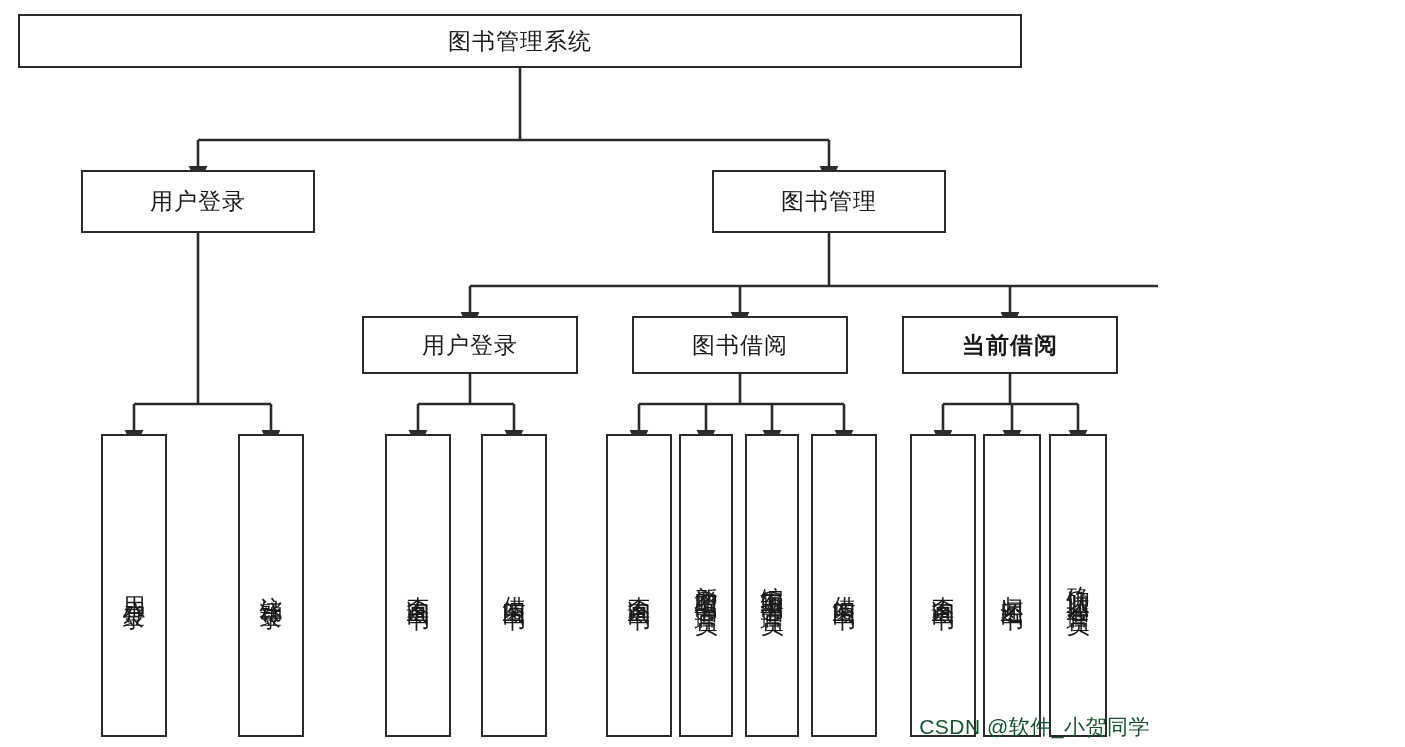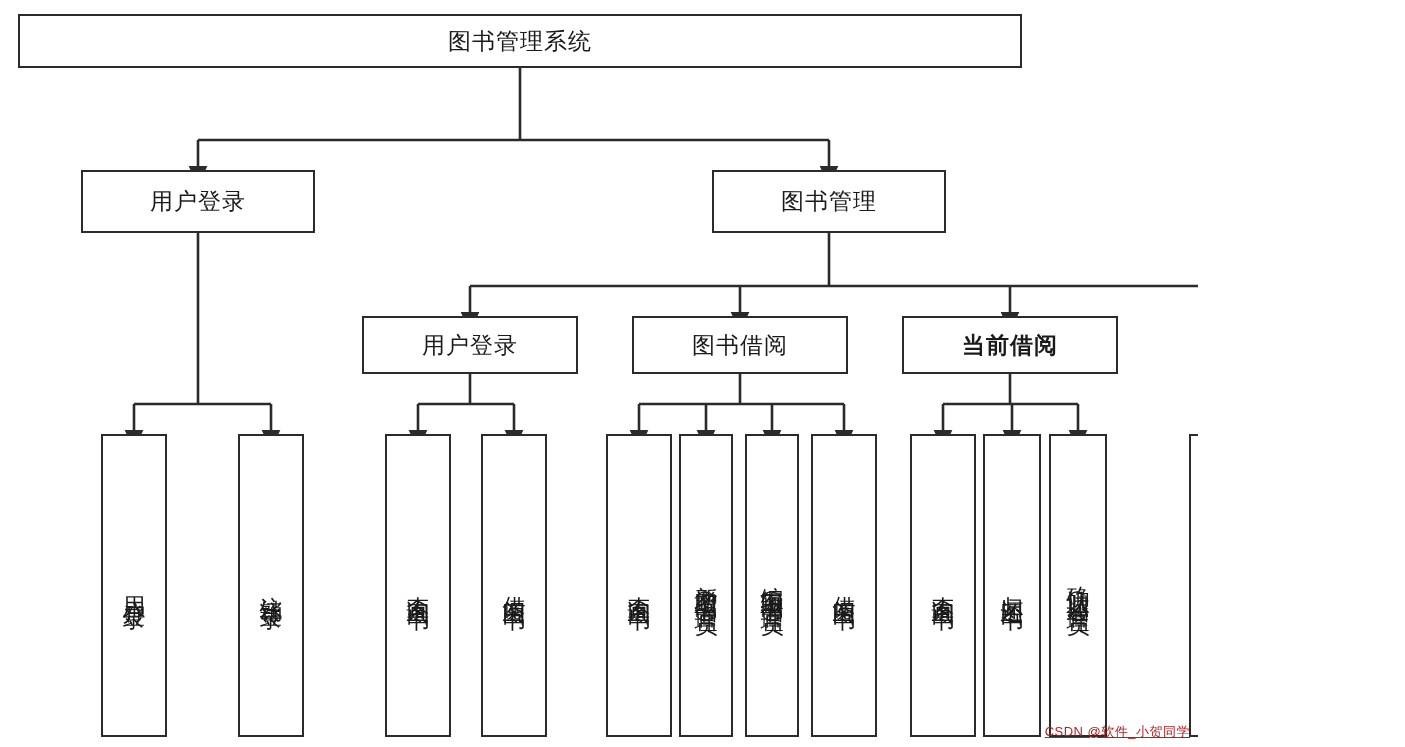--- a/index.html
+++ b/index.html
@@ -10,21 +10,20 @@
   }
   body {
     font-family: "Liberation Sans", "DejaVu Sans", sans-serif;
   }
   #diagram-canvas {
     position: relative;
     width: 1158px;
     height: 747px;
     background: #ffffff;
     overflow: hidden;
-    padding-left: 40px;
   }
   #edges-layer {
     position: absolute;
     left: 0;
     top: 0;
     width: 1405px;
     height: 747px;
     pointer-events: none;
   }
   .node {
@@ -57,26 +56,25 @@
     white-space: nowrap;
   }
   .node.vertical .label {
     writing-mode: vertical-rl;
     text-orientation: upright;
   }
   #watermark {
     position: absolute;
     right: 8px;
     bottom: 6px;
-    font-size: 13px;
-    color: #b91c1c;
+    font-size: 21px;
+    color: #14532d;
     letter-spacing: 0.5px;
     white-space: nowrap;
     user-select: none;
-    text-decoration: underline;
   }
 </style>
 </head>
 <body>
 
 <div id="diagram-canvas">
 
   <svg id="edges-layer" viewBox="0 0 1405 747" width="1405" height="747">
     <defs>
       <marker id="arrowhead" markerWidth="9" markerHeight="9" refX="1.2" refY="4.2" orient="auto" markerUnits="strokeWidth">

